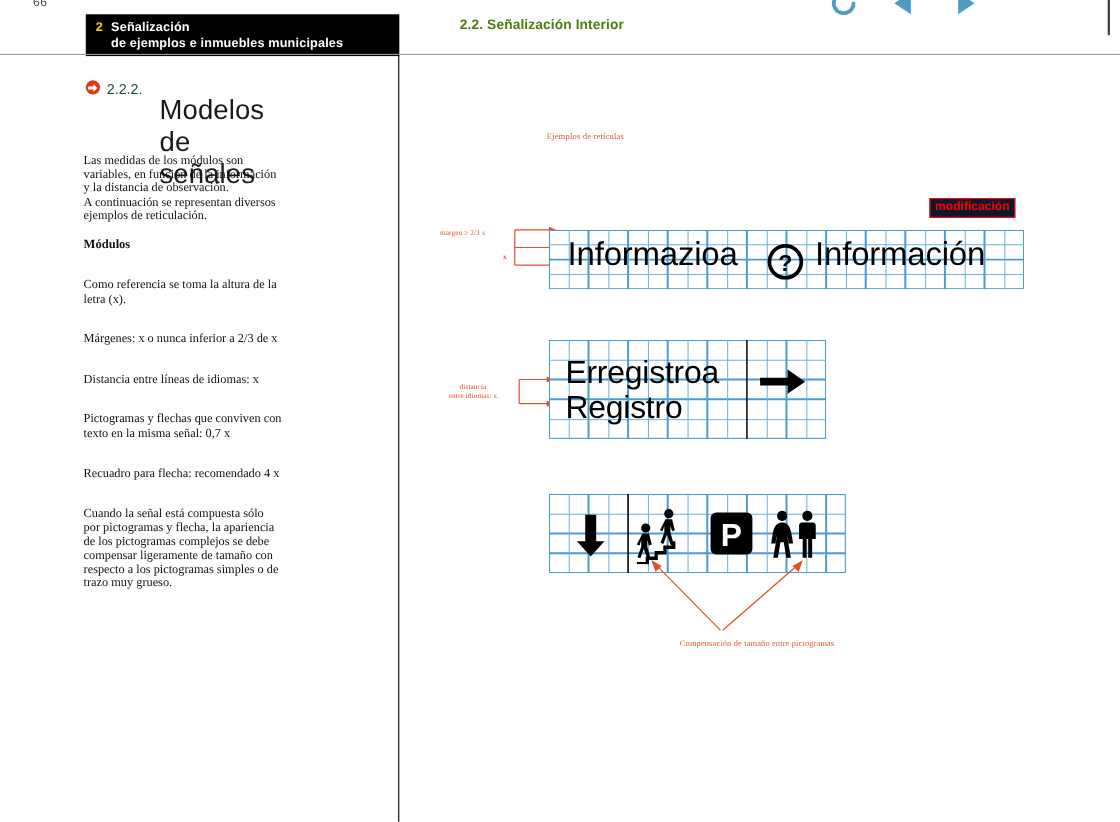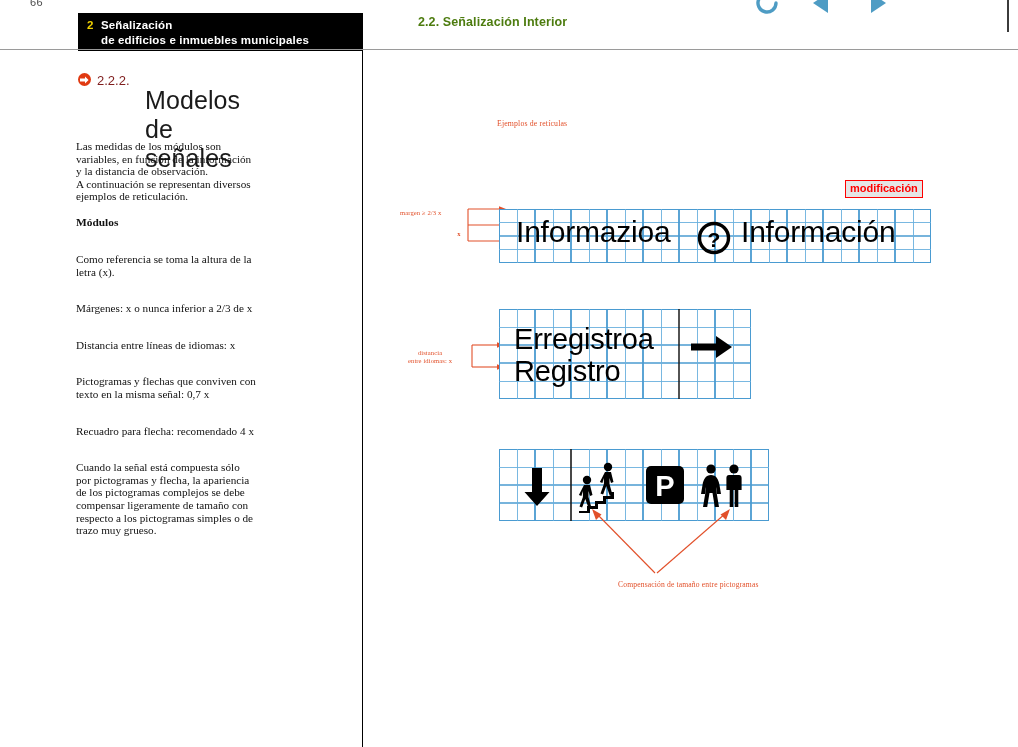--- a/index.html
+++ b/index.html
@@ -77,21 +77,21 @@
   .title-row { position:absolute; left:78px; top:66px; height:28px; }
   .bullet {
     position:absolute; left:0; top:7px;
     width:13px; height:13px; border-radius:50%;
     background:#e03a12;
   }
   .bullet svg { position:absolute; left:2px; top:2.5px; }
   .title-num {
     position:absolute; left:19px; top:7px;
     font-family:"Liberation Sans", sans-serif;
-    font-size:13px; color:#7f1d1d;
+    font-size:13px; color:#14532d;
   }
   .title-main {
     position:absolute; left:67px; top:0px;
     font-family:"Liberation Sans", sans-serif;
     font-size:25px; color:#1a1a1a; font-weight:400;
     letter-spacing:.1px;
     margin-top:20px;
   }
 
   .body-col {
@@ -116,21 +116,21 @@
   .cap-ejemplos { left:497px; top:119px; font-size:7.8px; }
   .cap-compensa { left:586px; top:580px; font-size:7.6px;padding-left:32px; }
 
   .modif-box {
     position:absolute; left:845px; top:180px;
     border:1.4px solid #ff0000;
     padding:1px 4px 2px 4px;
     color:#ff0000;
     font-family:"Liberation Sans", sans-serif;
     font-weight:bold; font-size:11px;
-    background:#e5e5e5;
+    background:#0f172a;
     line-height:13px;
   }
 
   
   .annot {
     position:absolute;
     font-family:"Liberation Serif", serif;
     color:#e2502a;
     font-size:6.6px;
     letter-spacing:.1px;
@@ -175,21 +175,21 @@
     </div>
   </div>
 
   <div class="right-edge"></div>
 
   <div class="pagenum">66</div>
 
   <div class="chapter-bar">
     <span class="num">2</span>
     <div class="l1">Señalización</div>
-    <div class="l2">de edificios e inmuebles municipales</div>
+    <div class="l2">de ejemplos e inmuebles municipales</div>
   </div>
 
   <div class="section-head">2.2. Señalización Interior</div>
 
   <div class="hrule"></div>
   <div class="vrule"></div>
 
   <div class="title-row">
     <span class="bullet">
       <svg width="9" height="8" viewBox="0 0 9 8">

